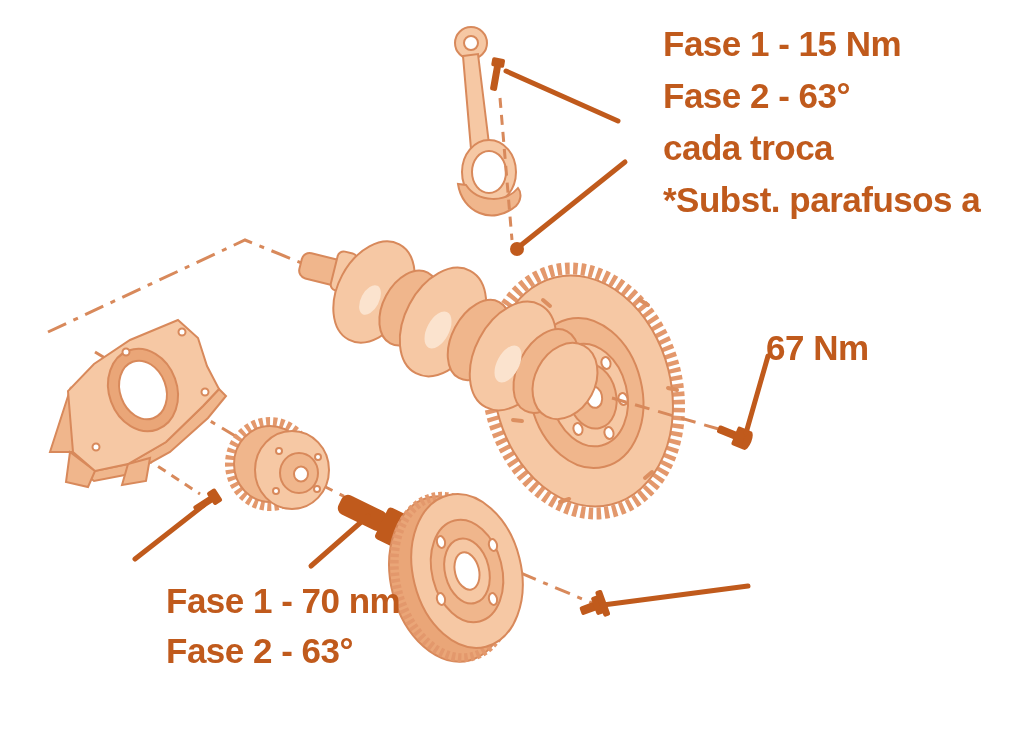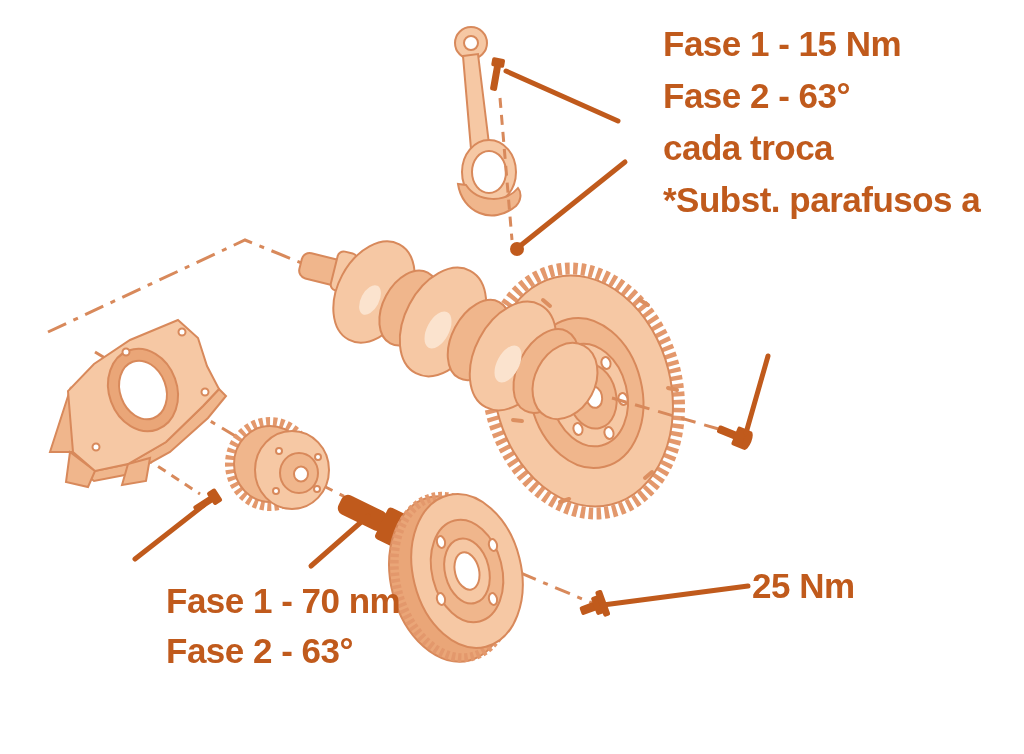--- a/index.html
+++ b/index.html
@@ -173,21 +173,21 @@
     </g>
   </svg>
 
   <div class="lbl" style="left:663px;top:18px">
     <div>Fase 1 - 15 Nm</div>
     <div>Fase 2 - 63°</div>
     <div>cada troca</div>
     <div>*Subst. parafusos a</div>
   </div>
 
+  <div class="lbl" style="left:766px;top:322px">67 Nm</div>
 
 
   <div class="lbl compact" style="left:166px;top:576px">
     <div>Fase 1 - 70 nm</div>
     <div>Fase 2 - 63°</div>
   </div>
 
-  <div class="lbl" style="left:752px;top:560px">25 Nm</div>
 </div>
 
 </body></html>

